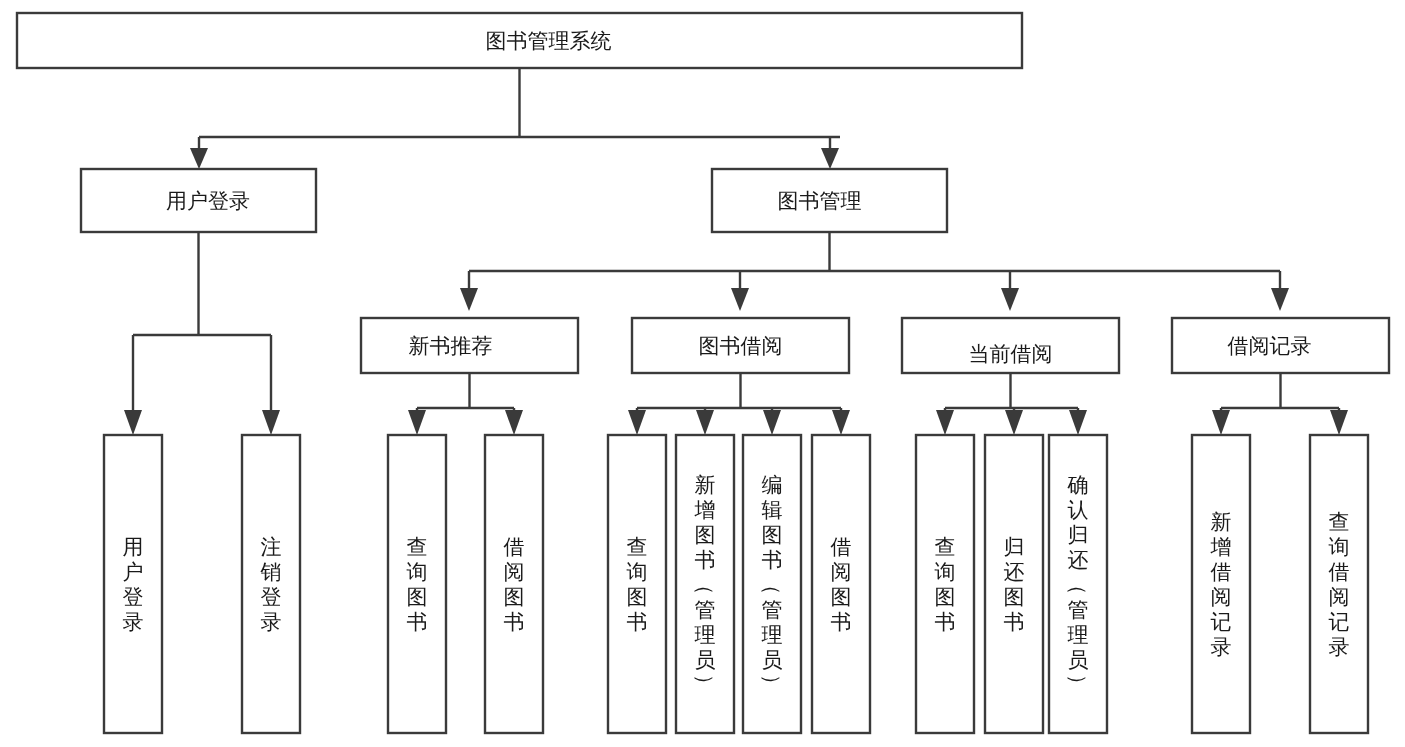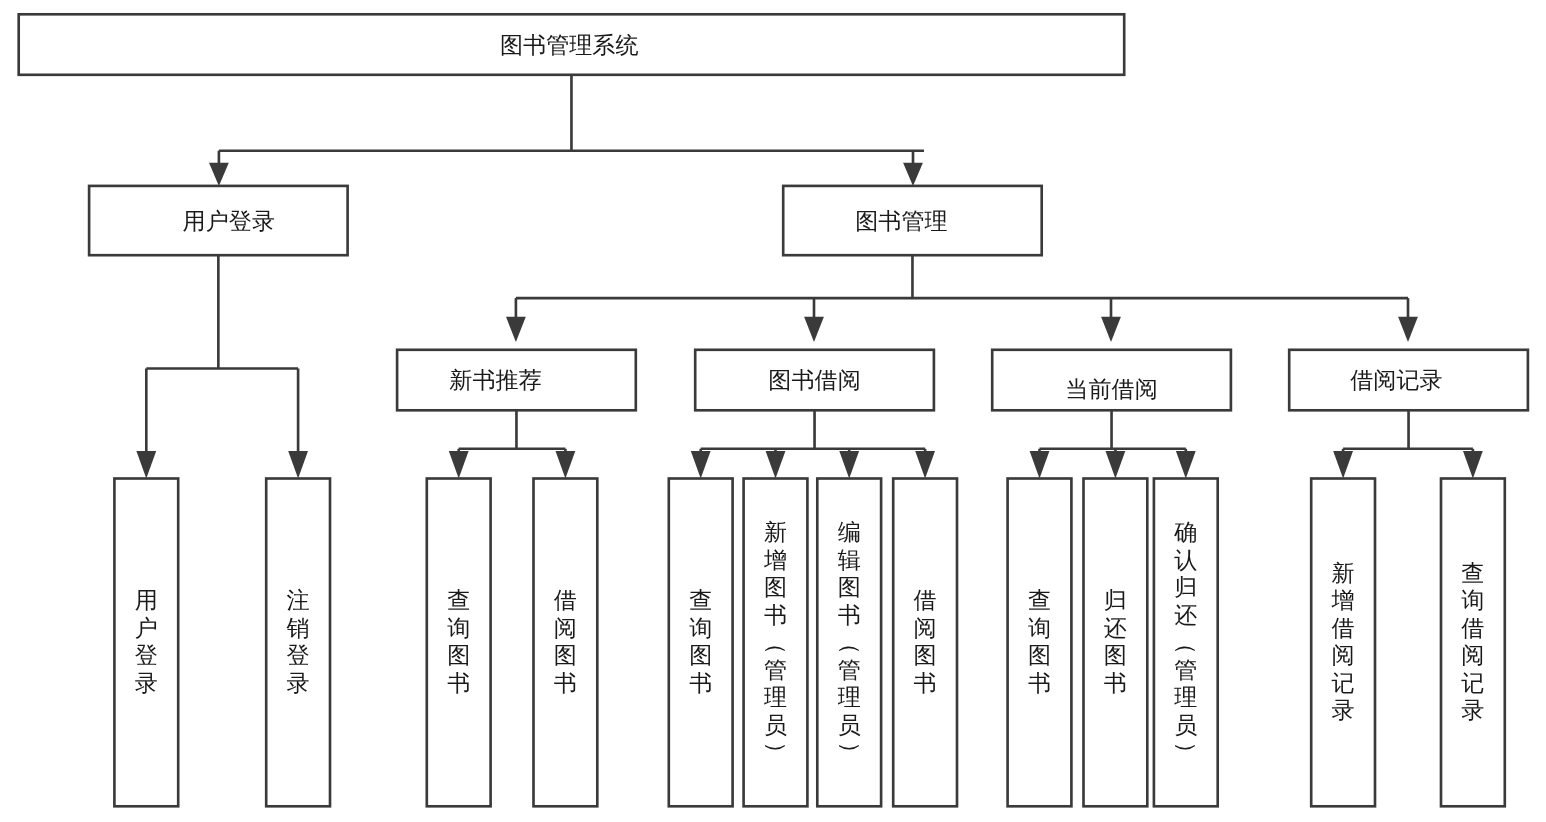--- a/index.html
+++ b/index.html
@@ -169,21 +169,21 @@
 
     <rect class="node-box" x="916" y="435" width="58" height="298"></rect>
     <rect class="node-box" x="985" y="435" width="58" height="298"></rect>
     <rect class="node-box" x="1049" y="435" width="58" height="298"></rect>
 
     <rect class="node-box" x="1192" y="435" width="58" height="298"></rect>
     <rect class="node-box" x="1310" y="435" width="58" height="298"></rect>
 
   </svg>
 
-  <div class="htext-wrap" style="left:3px; top:13px; width:1005px; height:55px;padding-left:24px;">图书管理系统</div>
+  <div class="htext-wrap" style="left:34px; top:13px; width:1005px; height:55px;padding-left:24px;">图书管理系统</div>
 
   <div class="htext-wrap" style="left:81px; top:169px; width:254px; height:63px;">用户登录</div>
   <div class="htext-wrap" style="left:712px; top:169px; width:215px; height:63px;">图书管理</div>
 
   <div class="htext-wrap" style="left:361px; top:318px; width:179px; height:55px;">新书推荐</div>
   <div class="htext-wrap" style="left:632px; top:318px; width:217px; height:55px;border-radius:25px;">图书借阅</div>
   <div class="htext-wrap" style="left:902px; top:318px; width:217px; height:72px;">当前借阅</div>
   <div class="htext-wrap" style="left:1172px; top:318px; width:195px; height:55px;">借阅记录</div>
 
   <div class="vtext-wrap" style="left: 104px; top: 435px; width: 58px; height: 298px; padding-top: 99px;">

